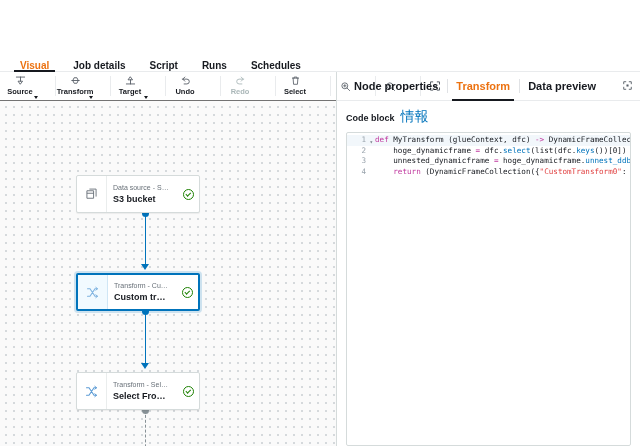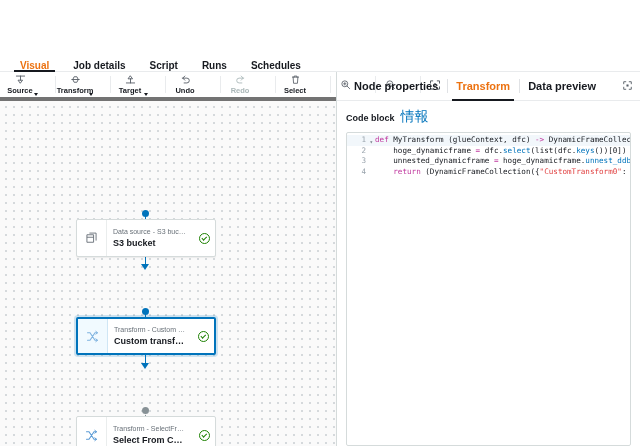--- a/index.html
+++ b/index.html
@@ -42,21 +42,21 @@
   
   .body { flex: 1 1 auto; display: flex; min-height: 0; }
 
   
   .leftcol { width: 336px; flex: 0 0 336px; display: flex; flex-direction: column; min-width: 0; }
 
   .toolbar {
     height: 29px; flex: 0 0 29px;
     display: flex; align-items: stretch;
     background: #ffffff;
-    border-bottom: 4px solid #737373;
+    border-bottom: 1px solid #737373;
     gap: 15px;
   }
   .tbtn {
     position: relative;
     display: flex; flex-direction: column;
     align-items: center; justify-content: center;
     padding: 0 7px; min-width: 40px;
     cursor: pointer;
     color: #16191f;
   }
@@ -83,27 +83,26 @@
     position: absolute; inset: 0;
     background-color: #fafafa;
     background-image: radial-gradient(#d5d9dc 0.8px, transparent 0.9px);
     background-size: 8px 8px;
     background-position: 2px 2px;
   }
   .nodes { position: absolute; inset: 0; }
 
   .node {
     position: absolute;
-    width: 140px; height: 38px;
+    width: 124px; height: 38px;
     background: #ffffff;
     border: 1px solid #d5dbdb;
     border-radius: 2px;
     display: flex; align-items: stretch;
     box-shadow: 0 1px 1px rgba(0,0,0,0.06);
-    margin-top: 44px;
   }
   .node.selected {
     border: 2px solid #0073bb;
     box-shadow: 0 0 0 2px rgba(0,115,187,0.18);
   }
   .node .nicon {
     width: 30px; flex: 0 0 30px;
     display: flex; align-items: center; justify-content: center;
     border-right: 1px solid #eaeded;
   }

